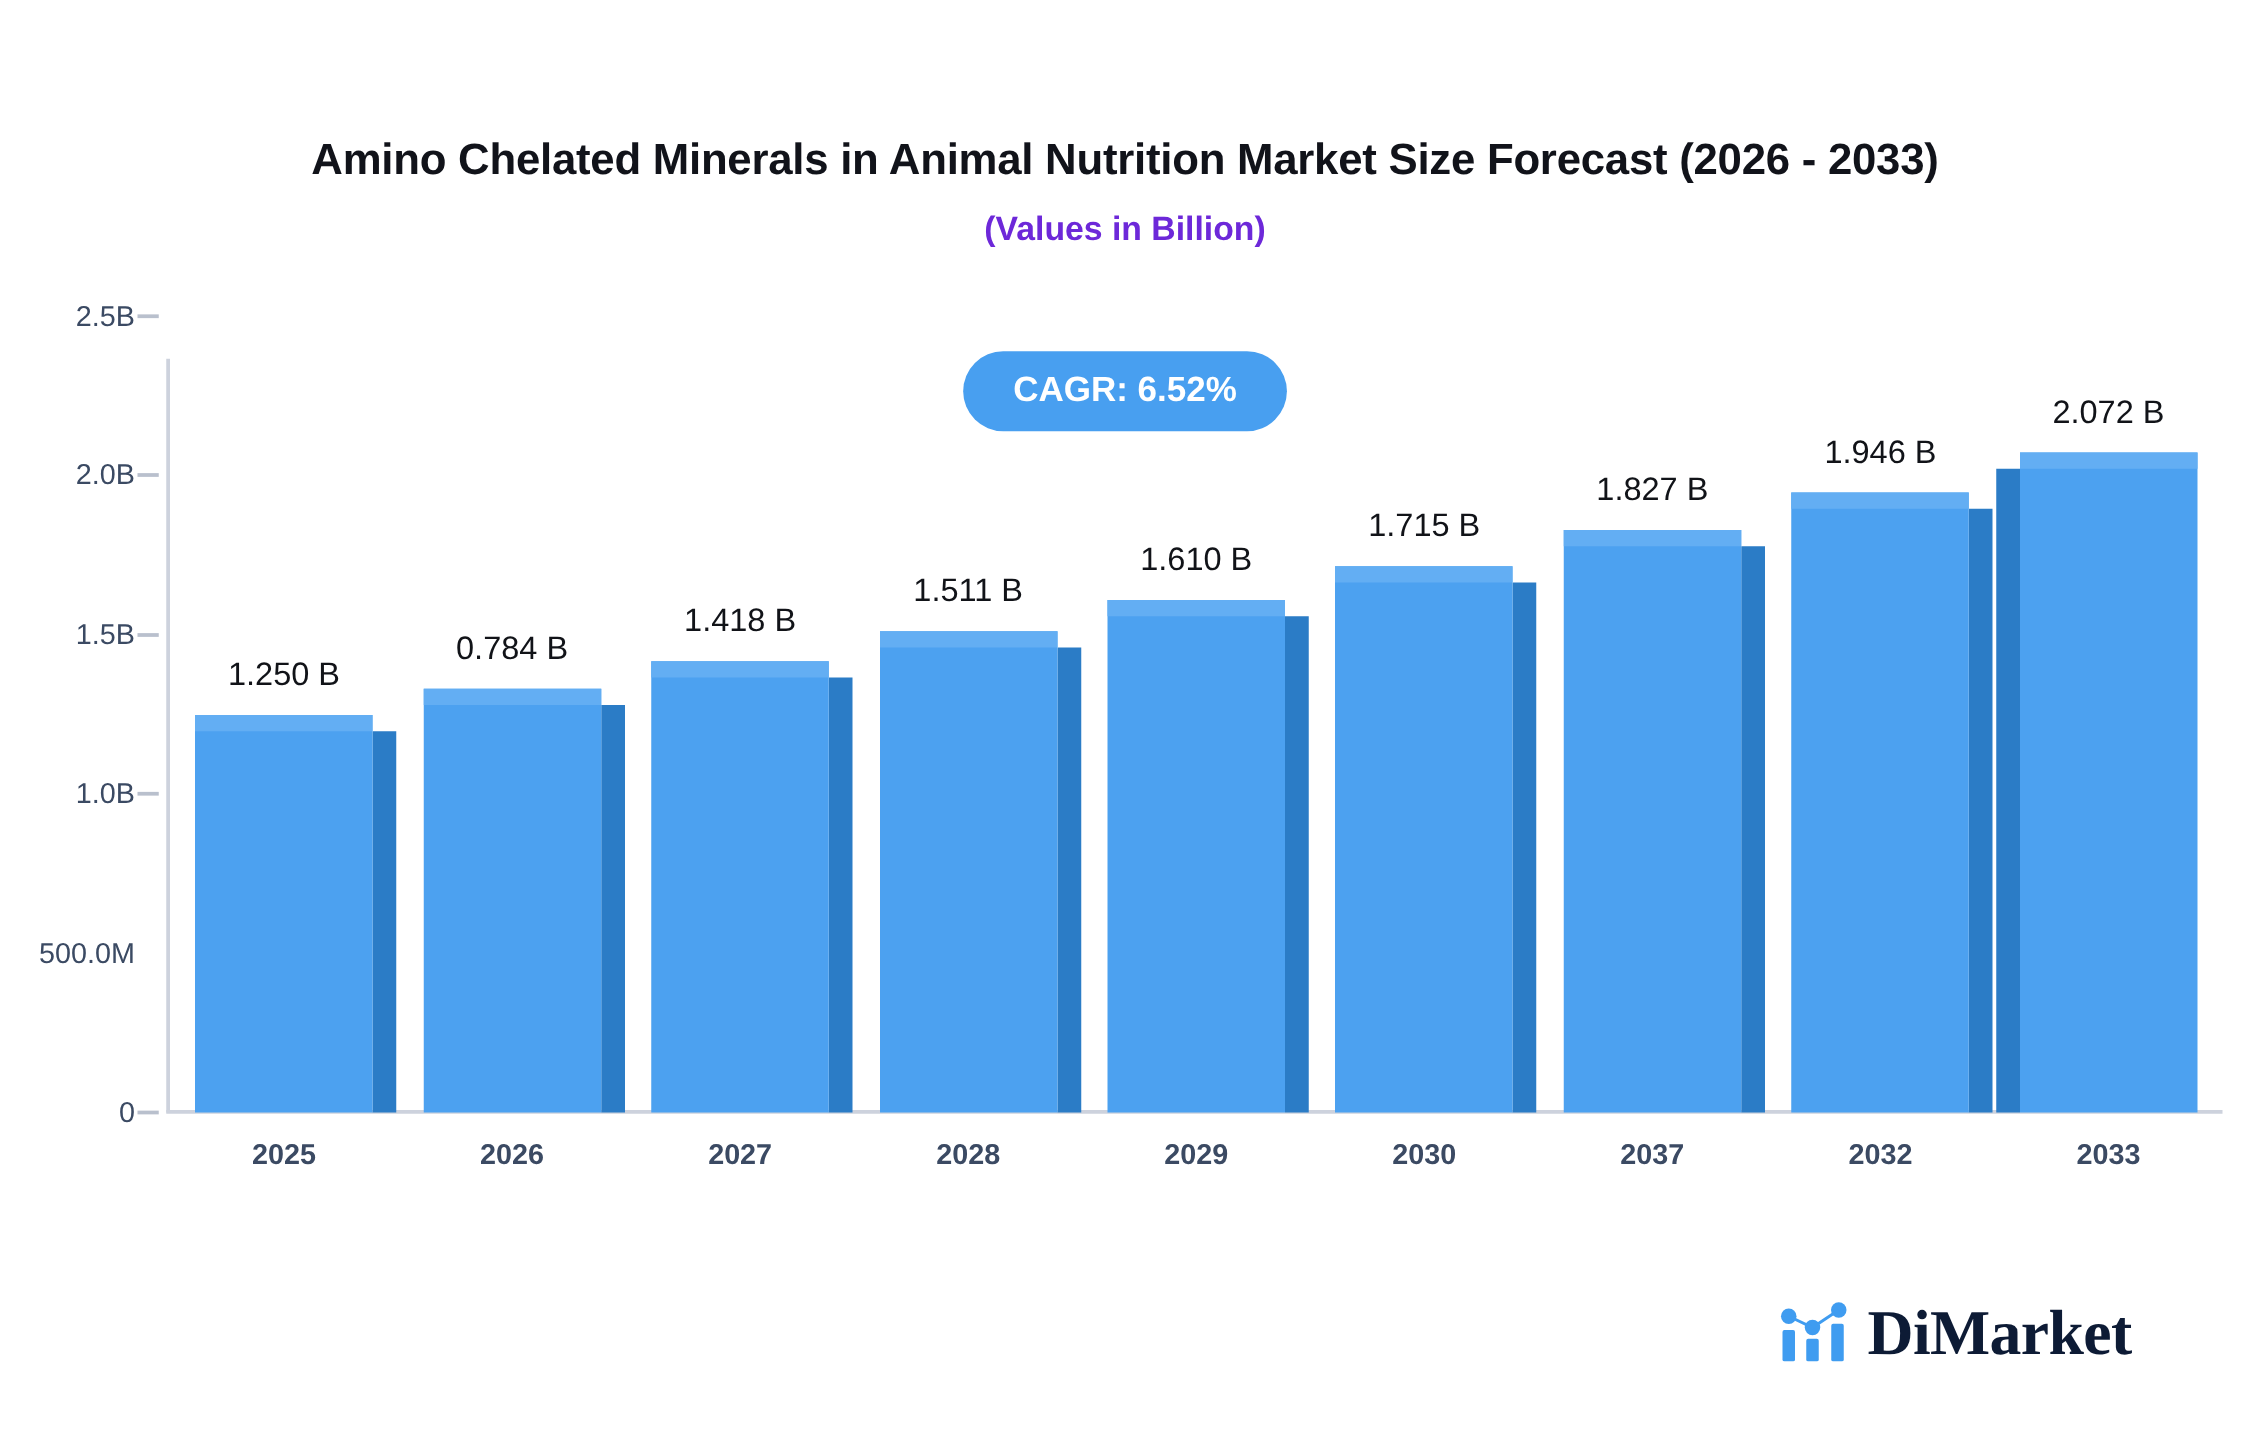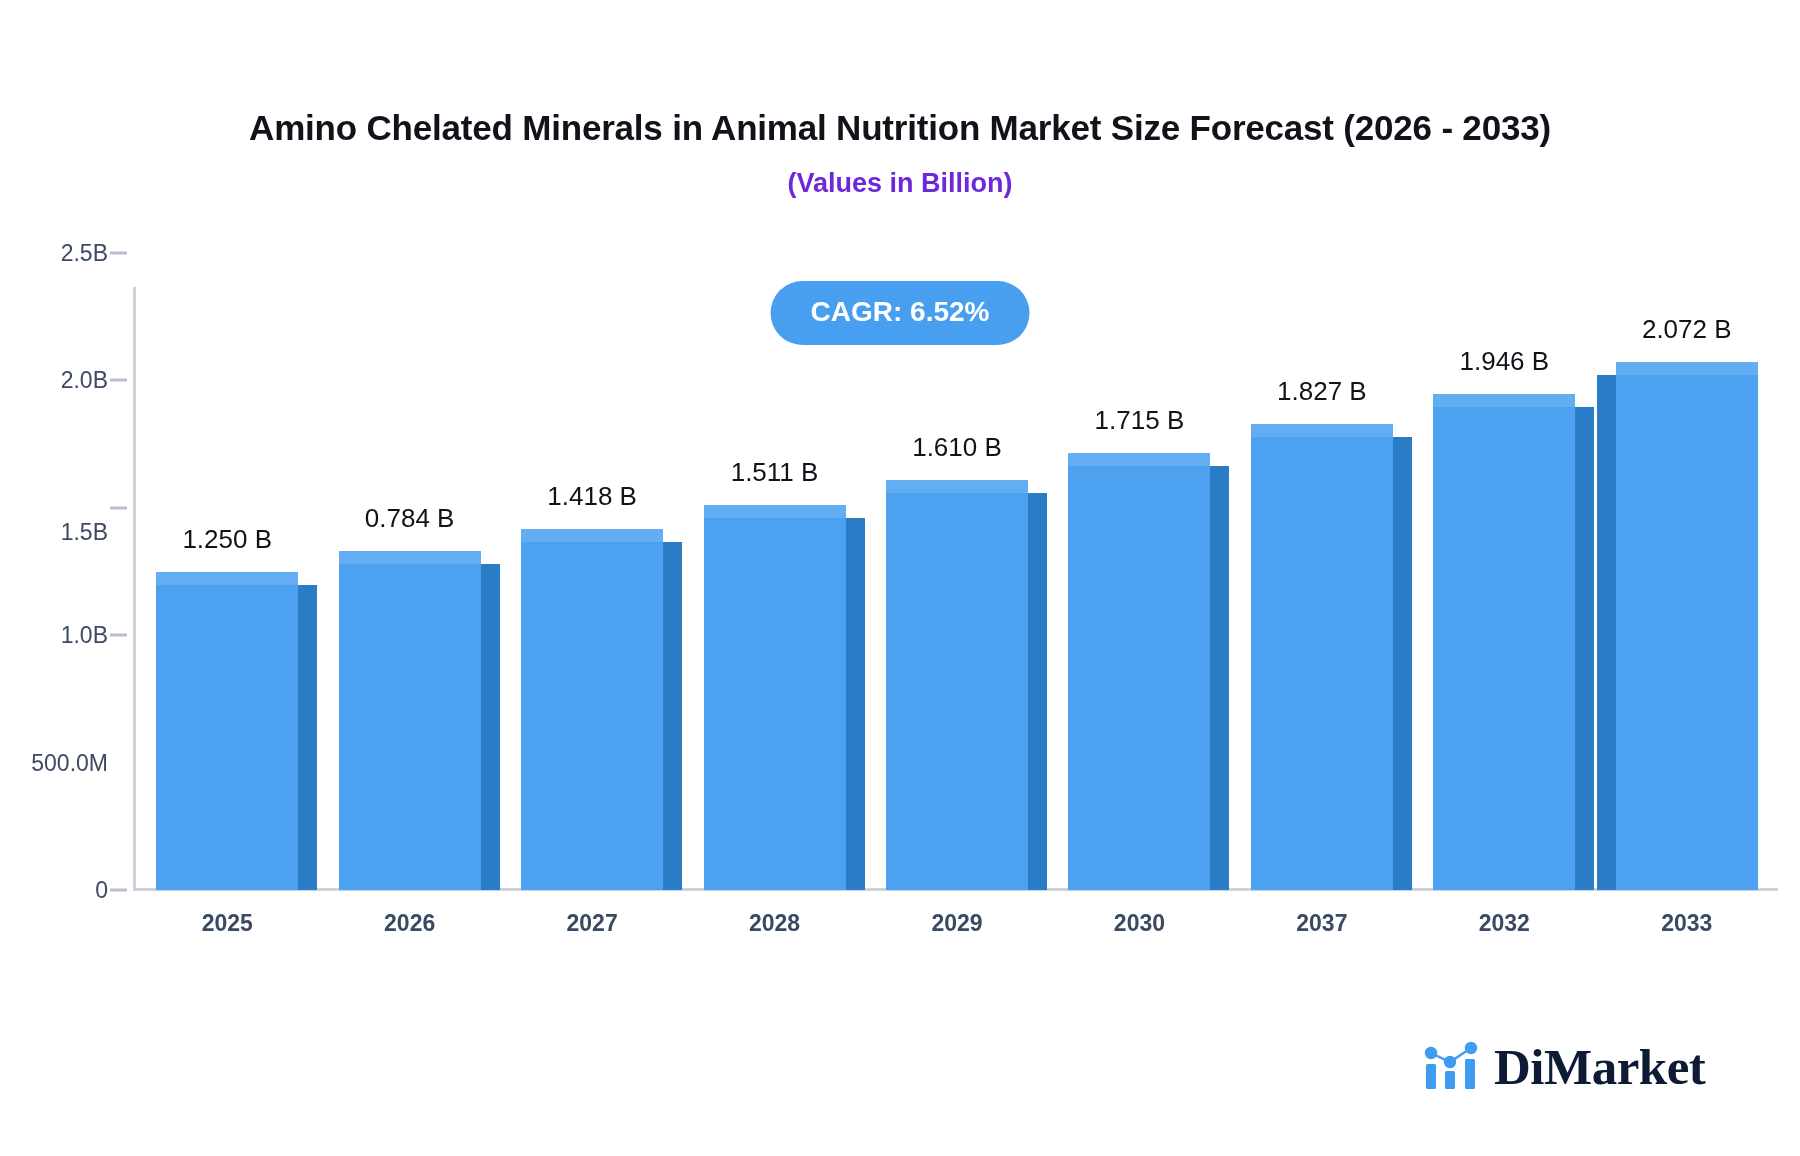--- a/index.html
+++ b/index.html
@@ -183,21 +183,21 @@
   <div class="cagr-badge">CAGR: 6.52%</div>
 
   <div class="plot">
     <div class="y-axis-line"></div>
     <div class="x-axis-line"></div>
     <div id="y-ticks">
         <div class="y-tick-label" style="top: 253px;">2.5B</div>
         <div class="y-tick-mark" style="top: 253px;"></div>
         <div class="y-tick-label" style="top: 380.4px;">2.0B</div>
         <div class="y-tick-mark" style="top: 380.4px;"></div>
-        <div class="y-tick-label" style="top: 507.8px; margin-top: 24px;">1.5B</div>
+        <div class="y-tick-label" style="top: 507.8px;">1.5B</div>
         <div class="y-tick-mark" style="top: 507.8px;"></div>
         <div class="y-tick-label" style="top: 635.2px;">1.0B</div>
         <div class="y-tick-mark" style="top: 635.2px;"></div>
         <div class="y-tick-label" style="top: 762.6px;">500.0M</div>
         <div class="y-tick-label" style="top: 890px;">0</div>
         <div class="y-tick-mark" style="top: 890px;"></div>
       </div>
     <div class="bars-layer" id="bars-layer">
         <div class="bar-group" style="left: 156.222px; width: 142px; height: 318.5px; bottom: 266px;">
           <div class="bar-side right" style="height: 305.5px;"></div>

